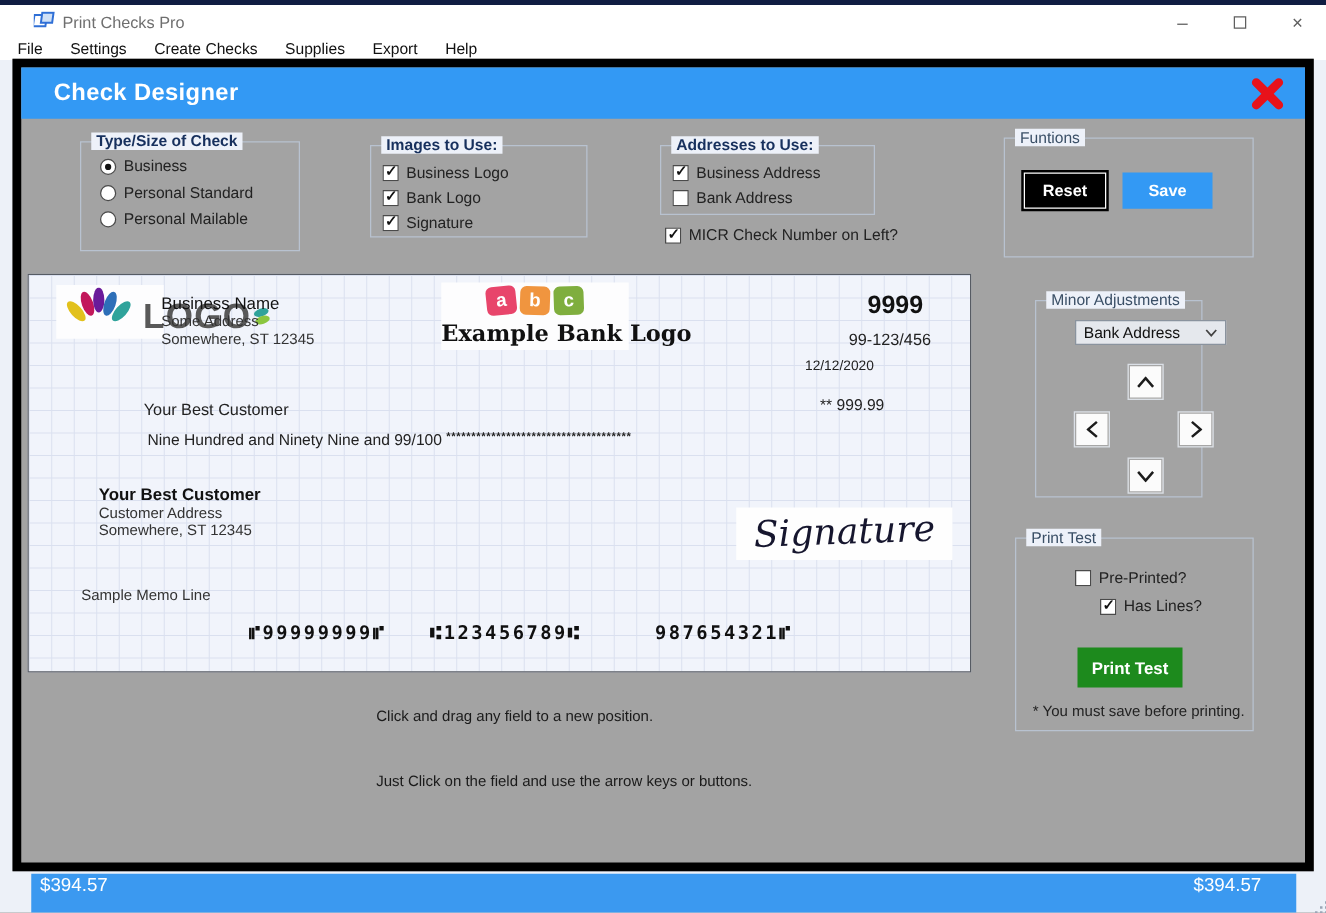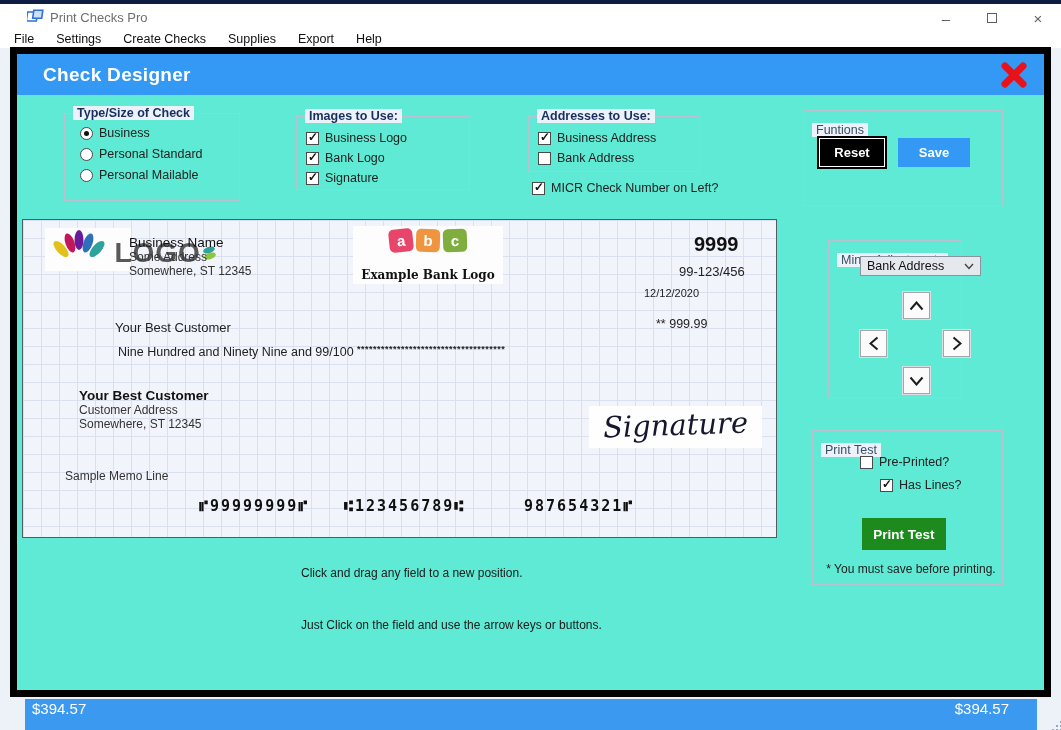--- a/index.html
+++ b/index.html
@@ -13,29 +13,29 @@
   .top-strip { position:absolute; left:0; top:0; width:1061px; height:4px; background:#101d42; }
   .titlebar { position:absolute; left:0; top:4px; width:1061px; height:28px; background:#ffffff; }
   .app-icon { position:absolute; left:27px; top:5px; }
   .title-text { position:absolute; left:50px; top:6px; font-size:13px; color:#6f6f6f; }
   .win-controls { position:absolute; right:0; top:0; height:28px; display:flex; }
   .win-btn { width:46px; height:28px; display:flex; align-items:center; justify-content:center; color:#5f5f5f; font-size:15px; }
   .max-glyph { width:10px; height:10px; border:1px solid #5f5f5f; }
   .menubar { position:absolute; left:0; top:32px; width:1061px; height:16px; background:#ffffff; display:flex; padding-left:14px; }
   .menu-item { font-size:12.5px; color:#111; margin-right:22px; white-space:nowrap; }
   
-  .dialog { position:absolute; left:10px; top:47px; width:1041px; height:650px; background:#5eead4; border:7px solid #000; z-index:5; }
+  .dialog { position:absolute; left:10px; top:47px; width:1041px; height:650px; background:#a3a3a3; border:7px solid #000; z-index:5; }
   .dlg-header { position:absolute; left:0; top:0; width:1027px; height:41px; background:#3399f4; }
   .dlg-title { position:absolute; left:26px; top:0; line-height:41px; font-size:19px; font-weight:bold; color:#fff; letter-spacing:.3px; }
   .dlg-close { position:absolute; right:16px; top:7px; width:28px; height:28px; cursor:pointer; }
   
   .group { position:absolute; border:1px solid #b8c2d0; }
   .gtitle { position:absolute; top:-8px; left:8px; background:#edf1f9; padding:0 4px; font-size:12.5px; white-space:nowrap; }
   .gtitle.b { font-weight:bold; color:#17305d; }
-  .gtitle.r { color:#3a4f66;margin-top:20px; }
+  .gtitle.r { color:#3a4f66; }
   .opt { position:absolute; display:flex; align-items:center; gap:6px; font-size:12.5px; color:#222; white-space:nowrap; }
   .radio { width:13px; height:13px; min-width:13px; border:1px solid #4a4a4a; border-radius:50%; background:#fff; position:relative; }
   .radio.selected::after { content:""; position:absolute; left:3px; top:3px; width:5px; height:5px; border-radius:50%; background:#111; }
   .cb { width:13px; height:13px; min-width:13px; border:1px solid #4a4a4a; background:#fff; position:relative; }
   .cb.checked::after { content:"✓"; position:absolute; left:1px; top:-2px; font-size:12px; font-weight:bold; color:#111; line-height:13px; }
   
   button { font-family:"Liberation Sans", sans-serif; cursor:pointer; }
   .btn-reset { position:absolute; left:802px; top:84px; width:66px; height:29px; background:#000; color:#fff; font-weight:bold; font-size:13px; border:1px solid #fff; box-shadow:0 0 0 2px #000; }
   .btn-save { position:absolute; left:881px; top:84px; width:72px; height:29px; background:#3399f4; color:#fff; font-weight:bold; font-size:13px; border:none; }
   .btn-print { position:absolute; left:845px; top:464px; width:84px; height:32px; background:#1d8a1d; color:#fff; font-weight:bold; font-size:13.5px; border:none; }
@@ -52,21 +52,21 @@
   .logo-word { font-size:28px; font-weight:bold; color:#595959; letter-spacing:1px; display:inline-flex; align-items:center; }
   .biz-block { left:106px; top:15px; cursor:move; }
   .biz-name { font-size:13.5px; font-weight:normal; color:#111; }
   .addr { font-size:12px; color:#333; line-height:14px; }
   .bank-logo { left:330px; top:6px; width:150px; background:#fdfdfe; padding:3px 0 2px; text-align:center; cursor:move; }
   .tiles { display:flex; justify-content:center; gap:3px; }
   .tile { width:24px; height:23px; border-radius:5px; color:#fff; font-weight:bold; font-size:15px; display:flex; align-items:center; justify-content:center; }
   .tile-a { background:#e8456b; transform:rotate(-6deg); }
   .tile-b { background:#f0953f; transform:rotate(2deg); }
   .tile-c { background:#7fae3e; transform:rotate(-2deg); }
-  .bank-caption { font-family:"DejaVu Serif", serif; font-weight:bold; font-size:12px; color:#111; margin-top:16px;text-align:center; }
+  .bank-caption { font-family:"DejaVu Serif", serif; font-weight:bold; font-size:18px; color:#111; margin-top:5px;text-align:center; }
   .chk-number { left:671px; top:13px; font-size:20px; font-weight:bold; color:#111; cursor:move; }
   .fraction { left:656px; top:44px; font-size:13px; color:#222; cursor:move; }
   .chk-date { left:621px; top:67px; font-size:11px; color:#222; cursor:move; }
   .chk-amount { left:633px; top:97px; font-size:12.5px; color:#222; cursor:move; }
   .payee { left:92px; top:100px; font-size:13px; color:#222; cursor:move; }
   .words { left:95px; top:124px; font-size:12.5px; color:#222; cursor:move; }
   .words .fill { font-size:9px; font-weight:bold; letter-spacing:.5px; vertical-align:4px; }
   .cust-block { left:56px; top:168px; cursor:move; }
   .cust-name { font-size:13.5px; font-weight:bold; color:#111; }
   .sig { left:566px; top:186px; background:#fefefe; padding:2px 14px 6px; cursor:move; }

